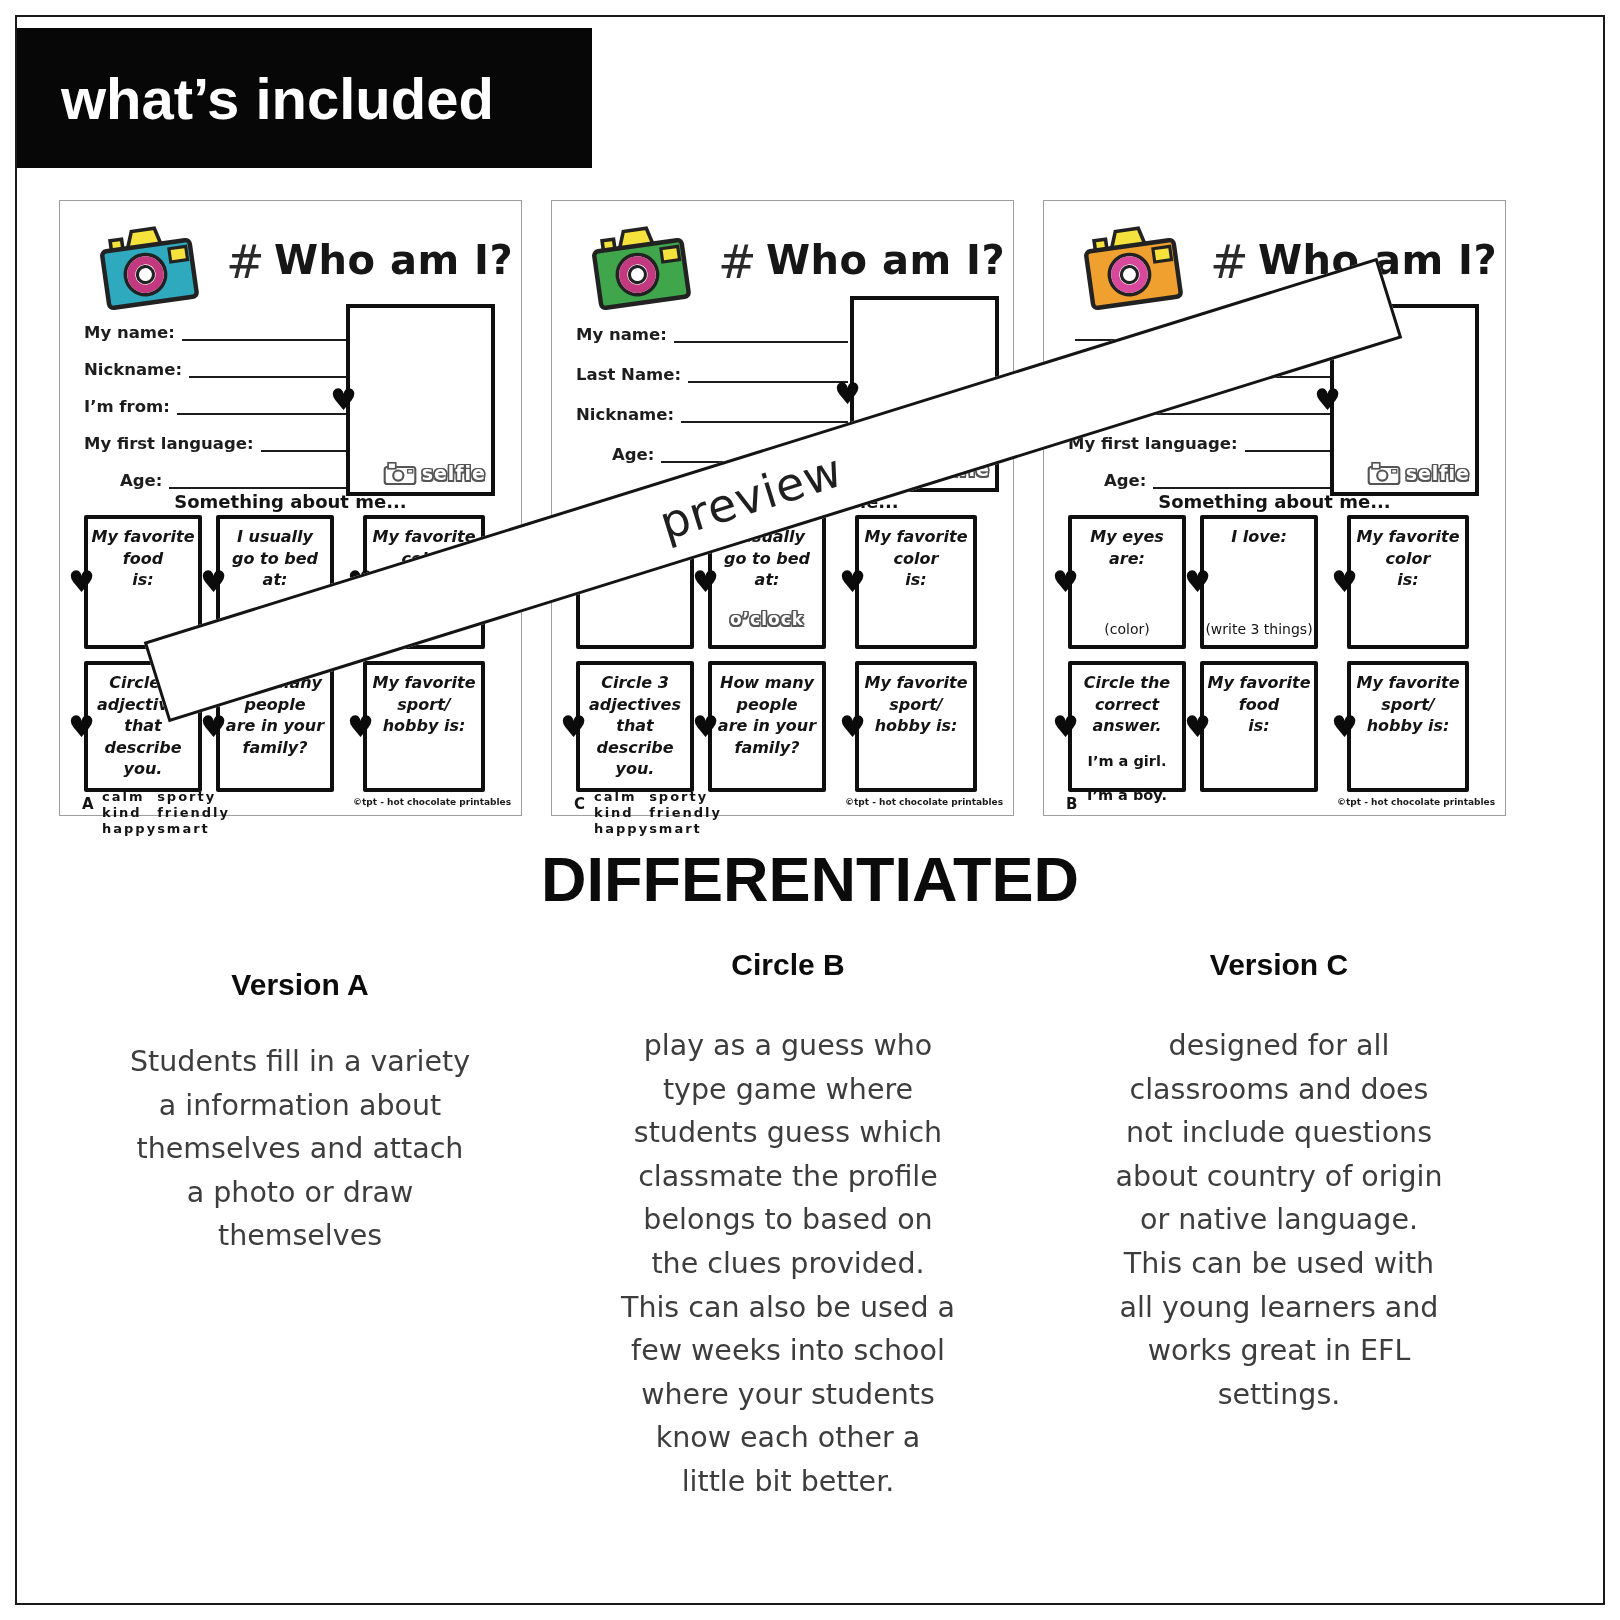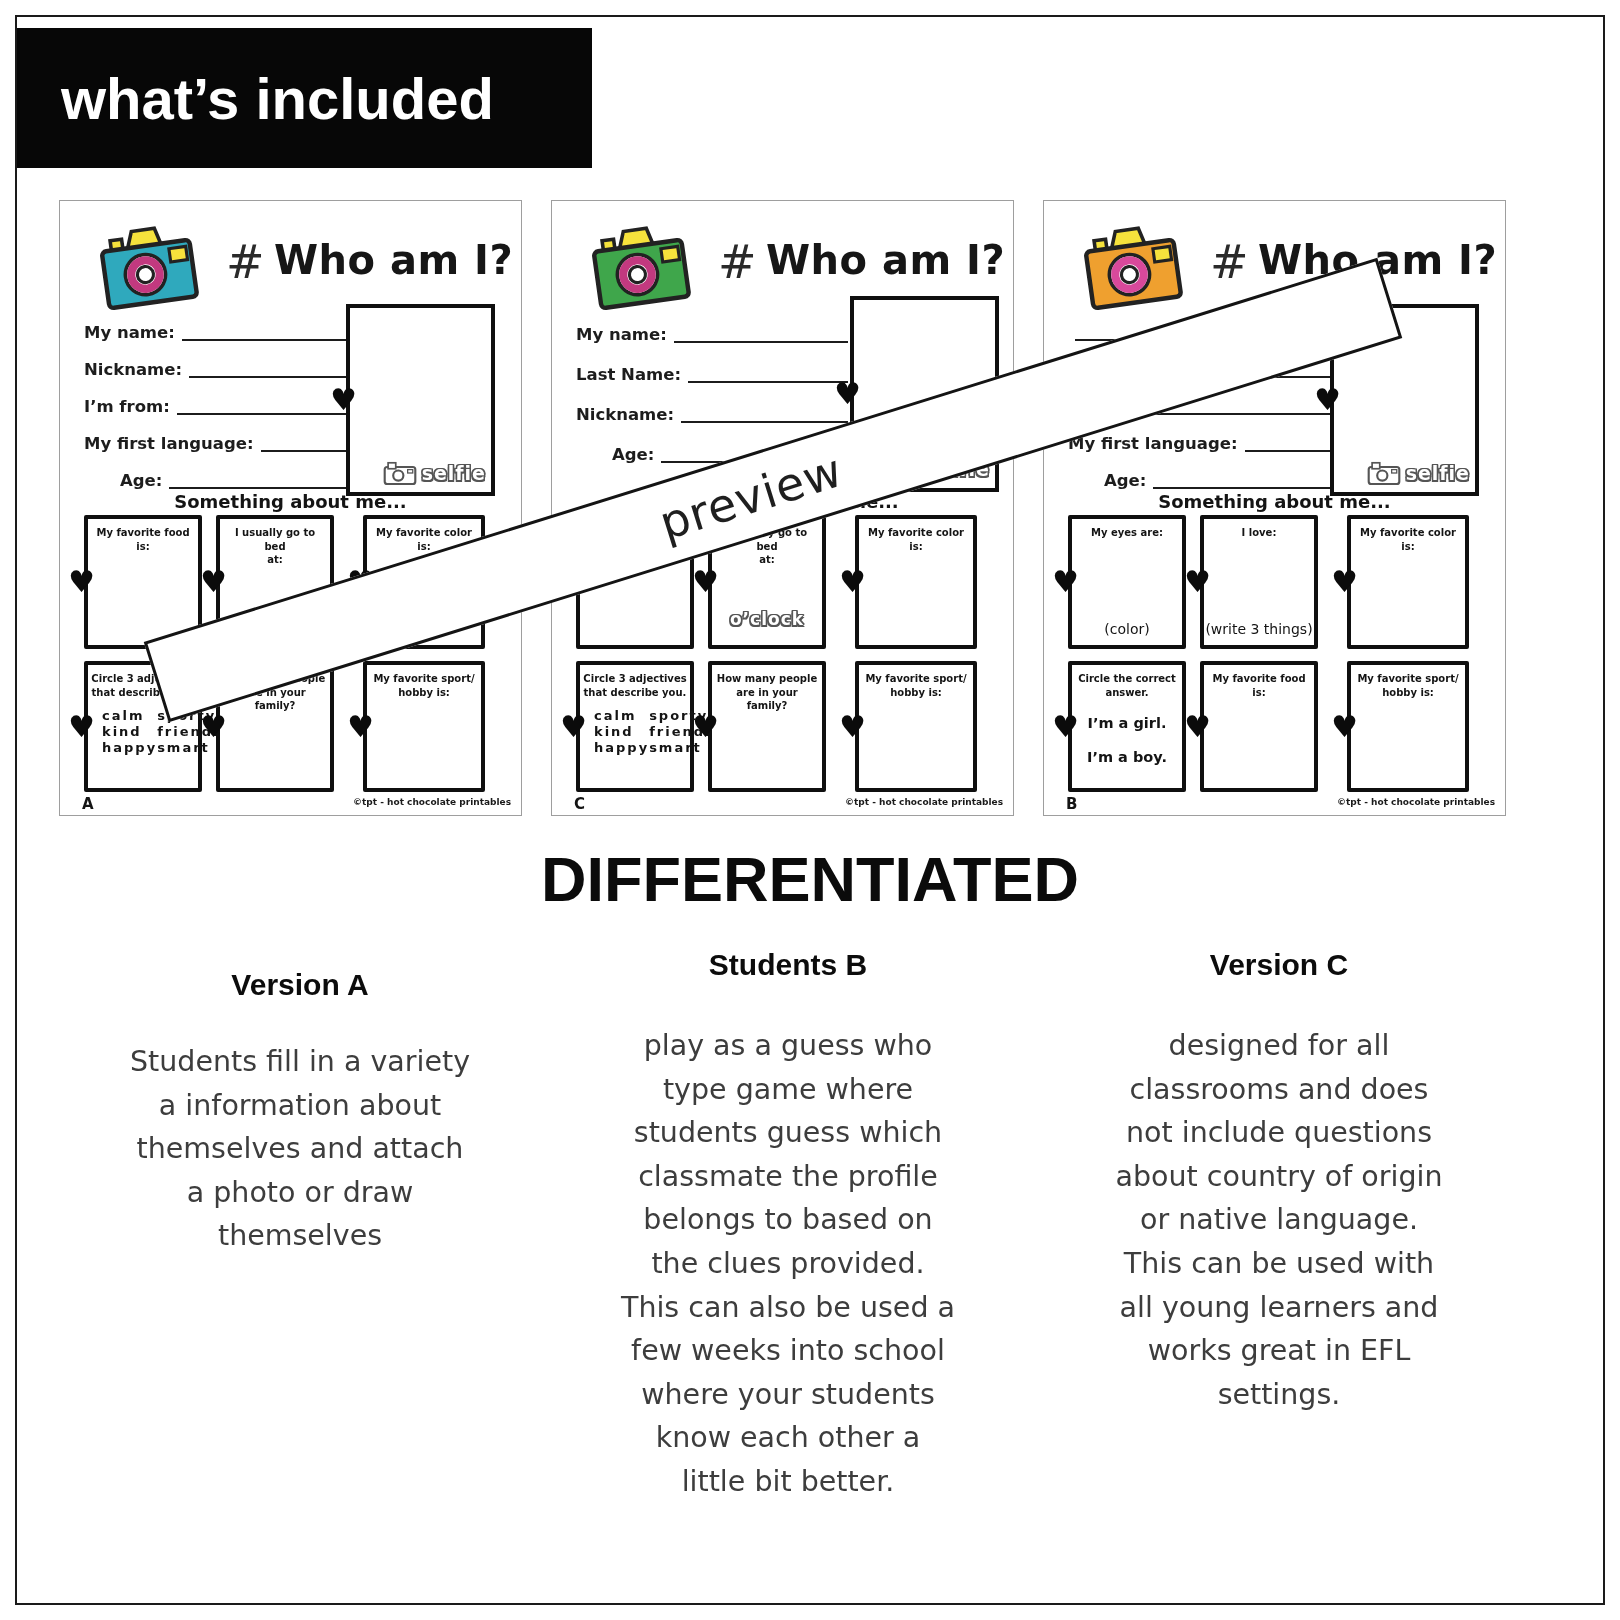--- a/index.html
+++ b/index.html
@@ -32,21 +32,21 @@
   .selfie-tag{position:absolute;right:5px;bottom:6px;display:flex;align-items:center;gap:5px;}
   .outline-word{
     color:#ffffff;font-weight:700;
     text-shadow:-1.5px -1.5px 0 #555,1.5px -1.5px 0 #555,-1.5px 1.5px 0 #555,1.5px 1.5px 0 #555,-1.5px 0 0 #555,1.5px 0 0 #555,0 -1.5px 0 #555,0 1.5px 0 #555;
   }
   .selfie-word{font-size:19px;letter-spacing:1px;}
   .about{position:absolute;left:0;right:0;top:290px;text-align:center;font-size:18px;font-weight:700;color:#141414;}
   .qbox{position:absolute;background:#ffffff;border:4px solid #0f0f0f;border-radius:2px;box-sizing:border-box;}
   .c0{left:24px;width:118px;} .c1{left:156px;width:118px;} .c2{left:303px;width:122px;}
   .r0{top:314px;height:134px;} .r1{top:460px;height:131px;}
-  .qtitle{margin:7px 3px 0;text-align:center;font-size:10px;font-weight:700;color:#141414;line-height:1.35;white-space:pre-line;}
+  .qtitle{margin:7px 3px 0;text-align:center;font-size:16px;font-weight:700;color:#141414;line-height:1.35;white-space:pre-line;font-style:italic;}
   .qnote{position:absolute;left:0;right:0;bottom:8px;text-align:center;font-size:14px;font-weight:400;color:#141414;}
   .qwords{
     margin-top:9px;display:grid;grid-template-columns:1fr 1fr;row-gap:1px;
     padding:0 6px 0 14px;font-size:13px;font-weight:700;letter-spacing:2px;text-align:left;color:#141414;
   }
   .qlines{margin-top:16px;display:flex;flex-direction:column;gap:18px;text-align:center;font-size:14.5px;font-weight:700;color:#141414;}
   .oclock{position:absolute;left:0;right:0;bottom:16px;text-align:center;font-size:17px;letter-spacing:1px;}
   .sheet-letter{position:absolute;left:22px;bottom:2px;font-size:15px;font-weight:700;color:#141414;}
   .sheet-copy{position:absolute;right:10px;bottom:8px;font-size:9px;font-weight:700;color:#1a1a1a;}
   
@@ -352,21 +352,21 @@
 
 <div class="ver-col" id="verA">
   <div class="ver-head">Version A</div>
   <div class="ver-body">Students fill in a variety
 a information about
 themselves and attach
 a photo or draw
 themselves</div>
 </div>
 <div class="ver-col" id="verB">
-  <div class="ver-head">Students B</div>
+  <div class="ver-head">Circle B</div>
   <div class="ver-body">play as a guess who
 type game where
 students guess which
 classmate the profile
 belongs to based on
 the clues provided.
 This can also be used a
 few weeks into school
 where your students
 know each other a

